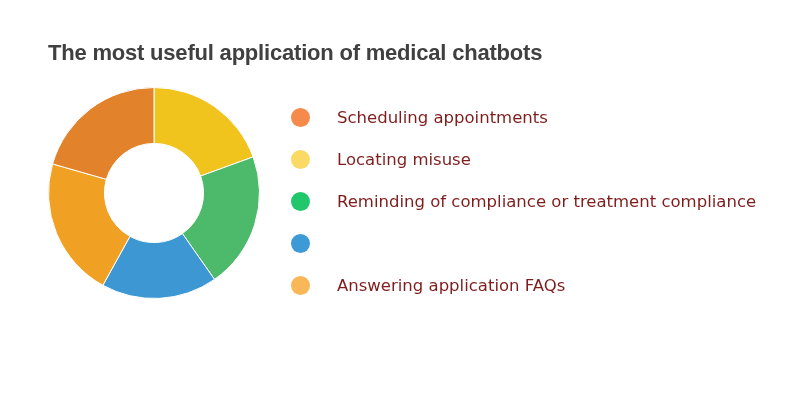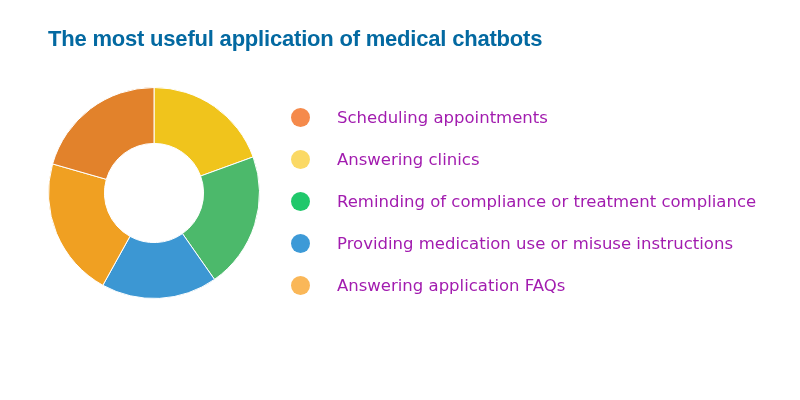--- a/index.html
+++ b/index.html
@@ -14,24 +14,24 @@
     overflow: hidden;
   }
   .page {
     position: relative;
     width: 800px;
     height: 400px;
   }
   .chart-title {
     position: absolute;
     left: 48px;
-    top: 26px;
+    top: 40px;
     font-size: 22px;
     font-weight: bold;
-    color: #0369a1;
+    color: #404040;
     letter-spacing: -0.2px;
     white-space: nowrap;
   }
   .donut-wrap {
     position: absolute;
     left: 48px;
     top: 87px;
     width: 212px;
     height: 212px;
   }
@@ -51,21 +51,21 @@
   }
   .legend-swatch {
     width: 19px;
     height: 19px;
     border-radius: 50%;
     flex: 0 0 auto;
   }
   .legend-label {
     margin-left: 27px;
     font-size: 16.5px;
-    color: #a21caf;
+    color: #7f1d1d;
     white-space: nowrap;
     font-family: "DejaVu Sans", sans-serif;
   }
 </style>
 </head>
 <body>
 
 <div class="page">
 
   <div class="chart-title">The most useful application of medical chatbots</div>
@@ -84,31 +84,30 @@
 
   <div class="legend">
 
     <div class="legend-row">
       <span class="legend-swatch" style="background: rgb(245, 138, 75);"></span>
       <span class="legend-label">Scheduling appointments</span>
     </div>
 
     <div class="legend-row">
       <span class="legend-swatch" style="background: rgb(251, 217, 101);"></span>
-      <span class="legend-label">Answering clinics</span>
+      <span class="legend-label">Locating misuse</span>
     </div>
 
     <div class="legend-row">
       <span class="legend-swatch" style="background: rgb(32, 200, 107);"></span>
       <span class="legend-label">Reminding of compliance or treatment compliance</span>
     </div>
 
     <div class="legend-row">
       <span class="legend-swatch" style="background: rgb(61, 154, 215);"></span>
-      <span class="legend-label">Providing medication use or misuse instructions</span>
     </div>
 
     <div class="legend-row">
       <span class="legend-swatch" style="background: rgb(250, 183, 88);"></span>
       <span class="legend-label">Answering application FAQs</span>
     </div>
 
   </div>
 
 </div>

